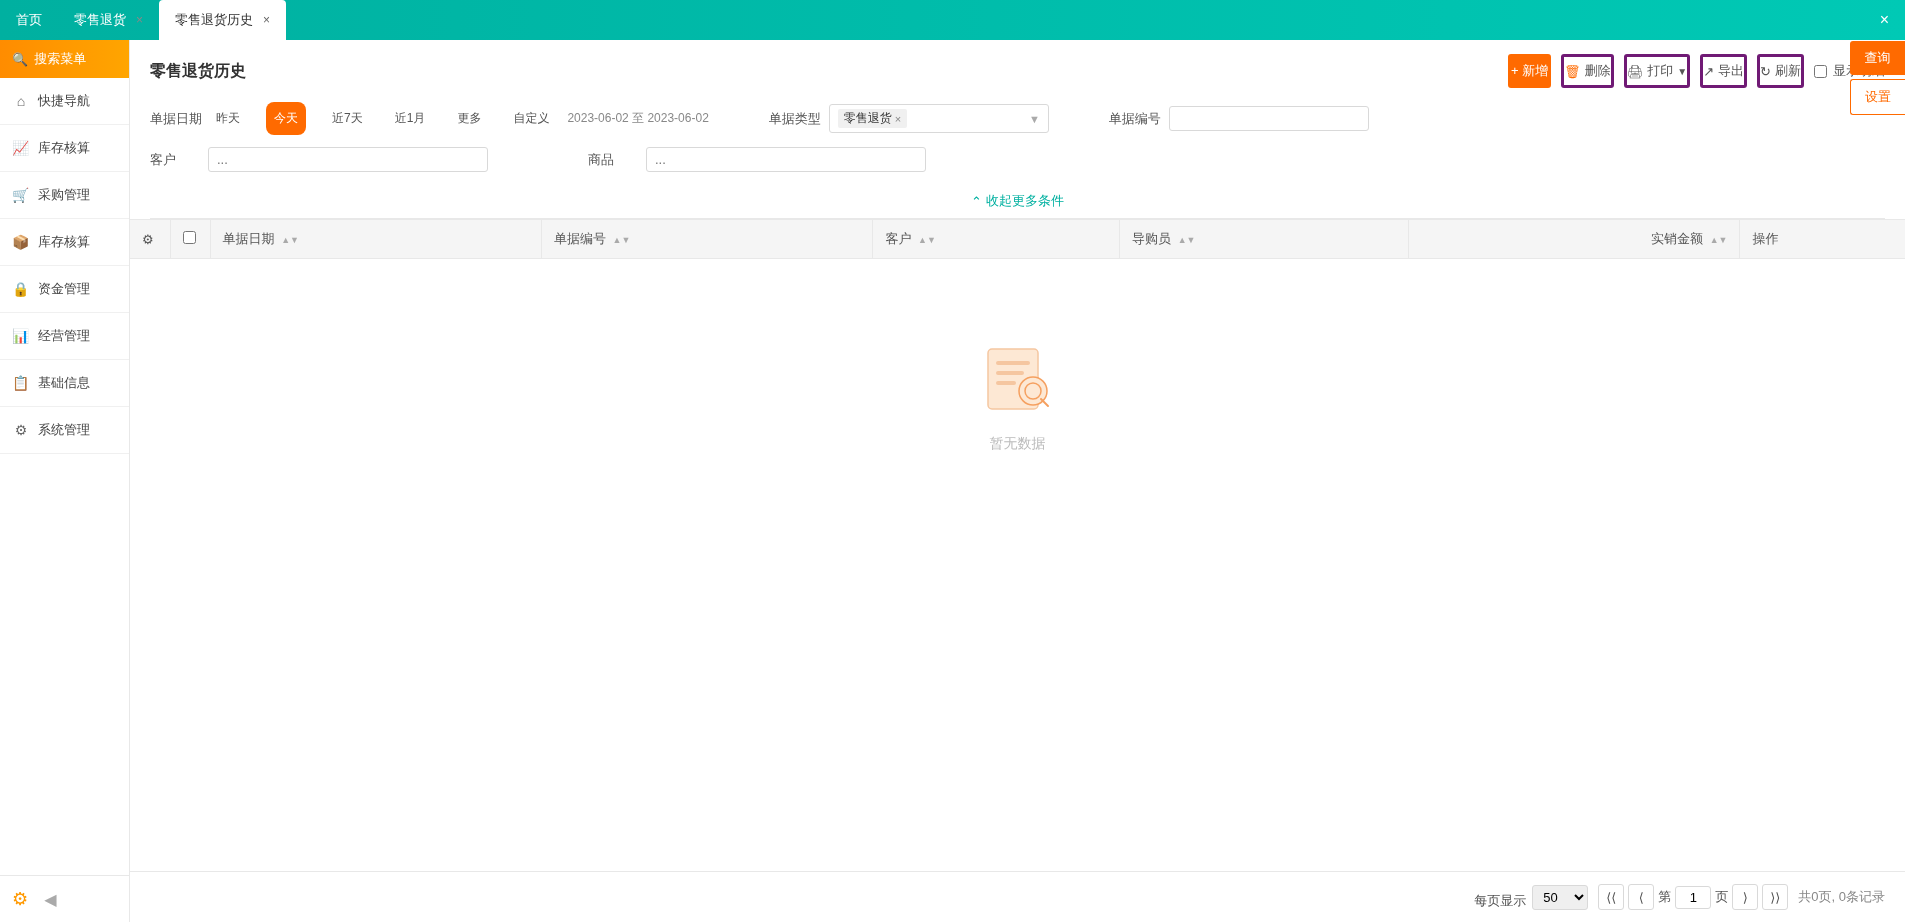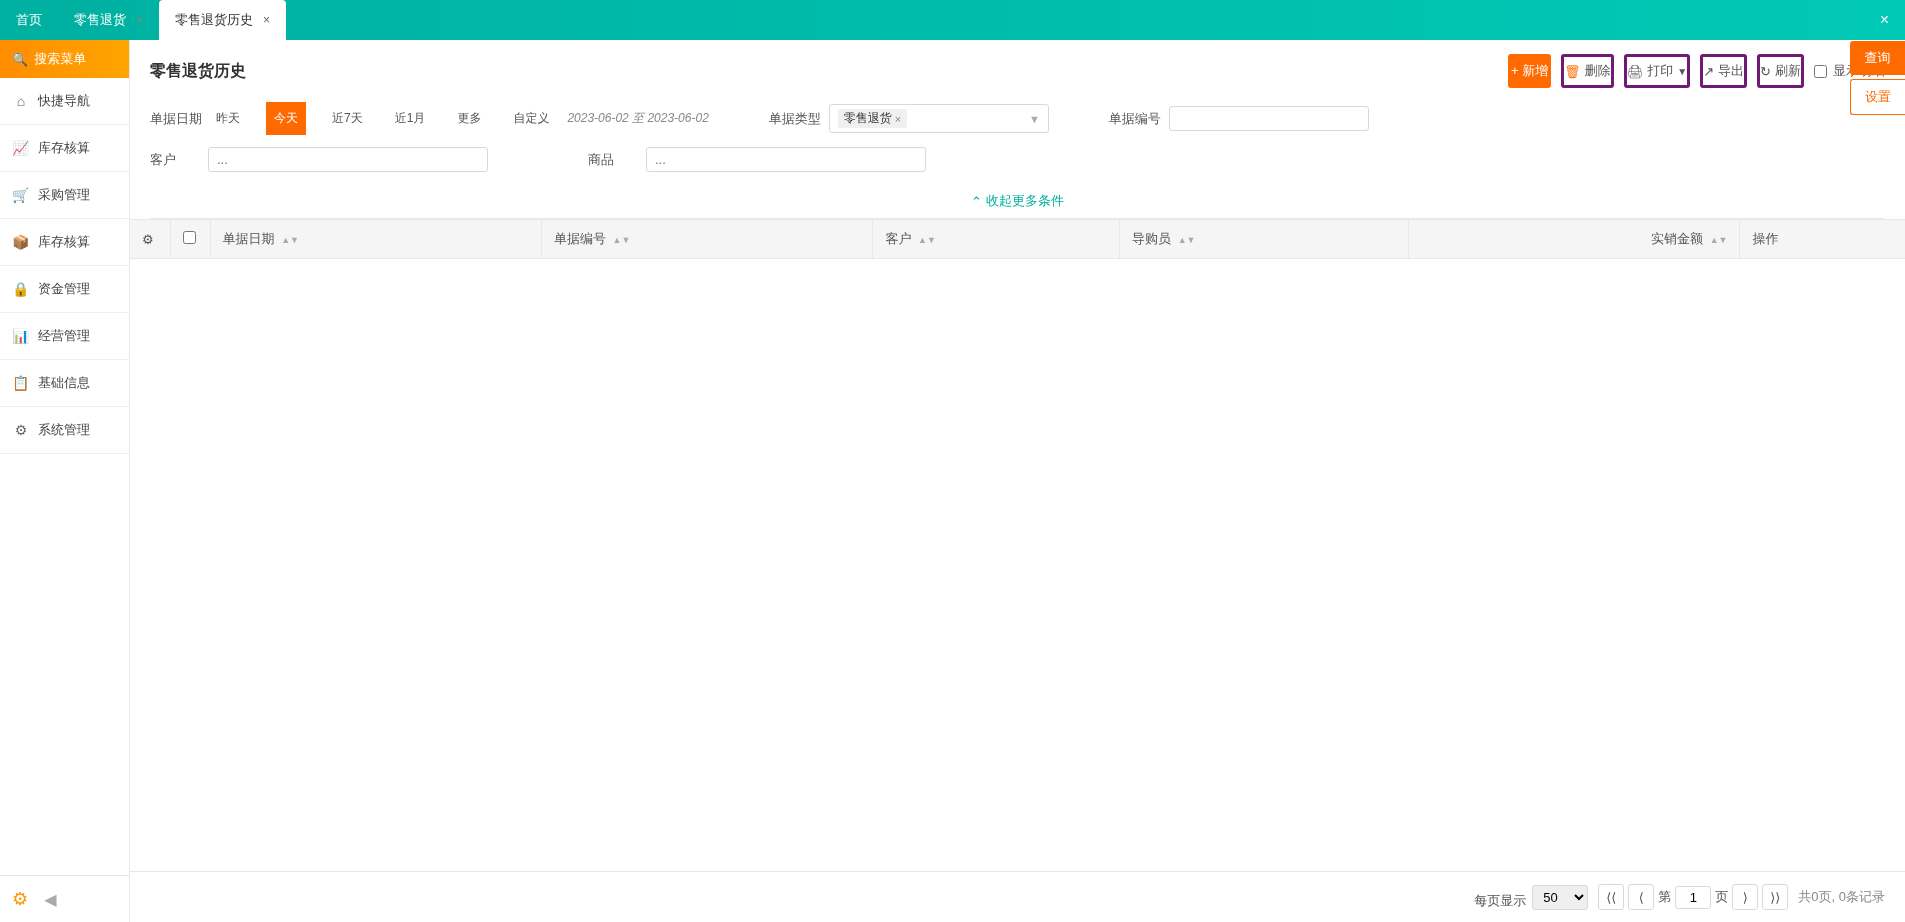--- a/index.html
+++ b/index.html
@@ -199,28 +199,27 @@
     .date-btn {
       padding: 2px 6px;
       font-size: 12px;
       cursor: pointer;
       color: #555;
       border-radius: 2px;
     }
     .date-btn.active {
       background: #ff6a00;
       color: #fff;
-      border-radius: 0;
+      border-radius: 8px;
       padding: 8px 8px;
     }
     .date-range {
       font-size: 12px;
       color: #888;
       margin-left: 4px;
-      font-style: italic;
     }
     .filter-select {
       display: flex;
       align-items: center;
       border: 1px solid #d9d9d9;
       border-radius: 3px;
       padding: 4px 8px;
       min-width: 180px;
       background: #fff;
       cursor: pointer;
@@ -570,20 +569,32 @@
                 <span>实销金额</span>
                 <span class="sort-arrows">▲▼</span>
               </th>
               <th class="actions-col">操作</th>
             </tr>
           </thead>
           <tbody>
           </tbody>
         </table>
 
+        <div class="empty-state">
+          <svg class="empty-icon" viewBox="0 0 80 80" fill="none" xmlns="http://www.w3.org/2000/svg">
+            <rect x="10" y="10" width="50" height="60" rx="4" fill="#fde8d4" stroke="#f5c6a0" stroke-width="1.5"></rect>
+            <rect x="18" y="22" width="34" height="4" rx="2" fill="#f5c6a0"></rect>
+            <rect x="18" y="32" width="28" height="4" rx="2" fill="#f5c6a0"></rect>
+            <rect x="18" y="42" width="20" height="4" rx="2" fill="#f5c6a0"></rect>
+            <circle cx="55" cy="52" r="14" fill="#fde8d4" stroke="#f5a060" stroke-width="1.5"></circle>
+            <circle cx="55" cy="52" r="8" fill="none" stroke="#f5a060" stroke-width="1.5"></circle>
+            <line x1="63" y1="60" x2="70" y2="67" stroke="#f5a060" stroke-width="2" stroke-linecap="round"></line>
+          </svg>
+          <span class="empty-text">暂无数据</span>
+        </div>
       </div>
 
       <div class="pagination-bar">
         <div class="per-page">
           <span>每页显示</span>
           <select>
             <option value="10">10</option>
             <option value="20">20</option>
             <option value="50" selected="">50</option>
             <option value="100">100</option>

